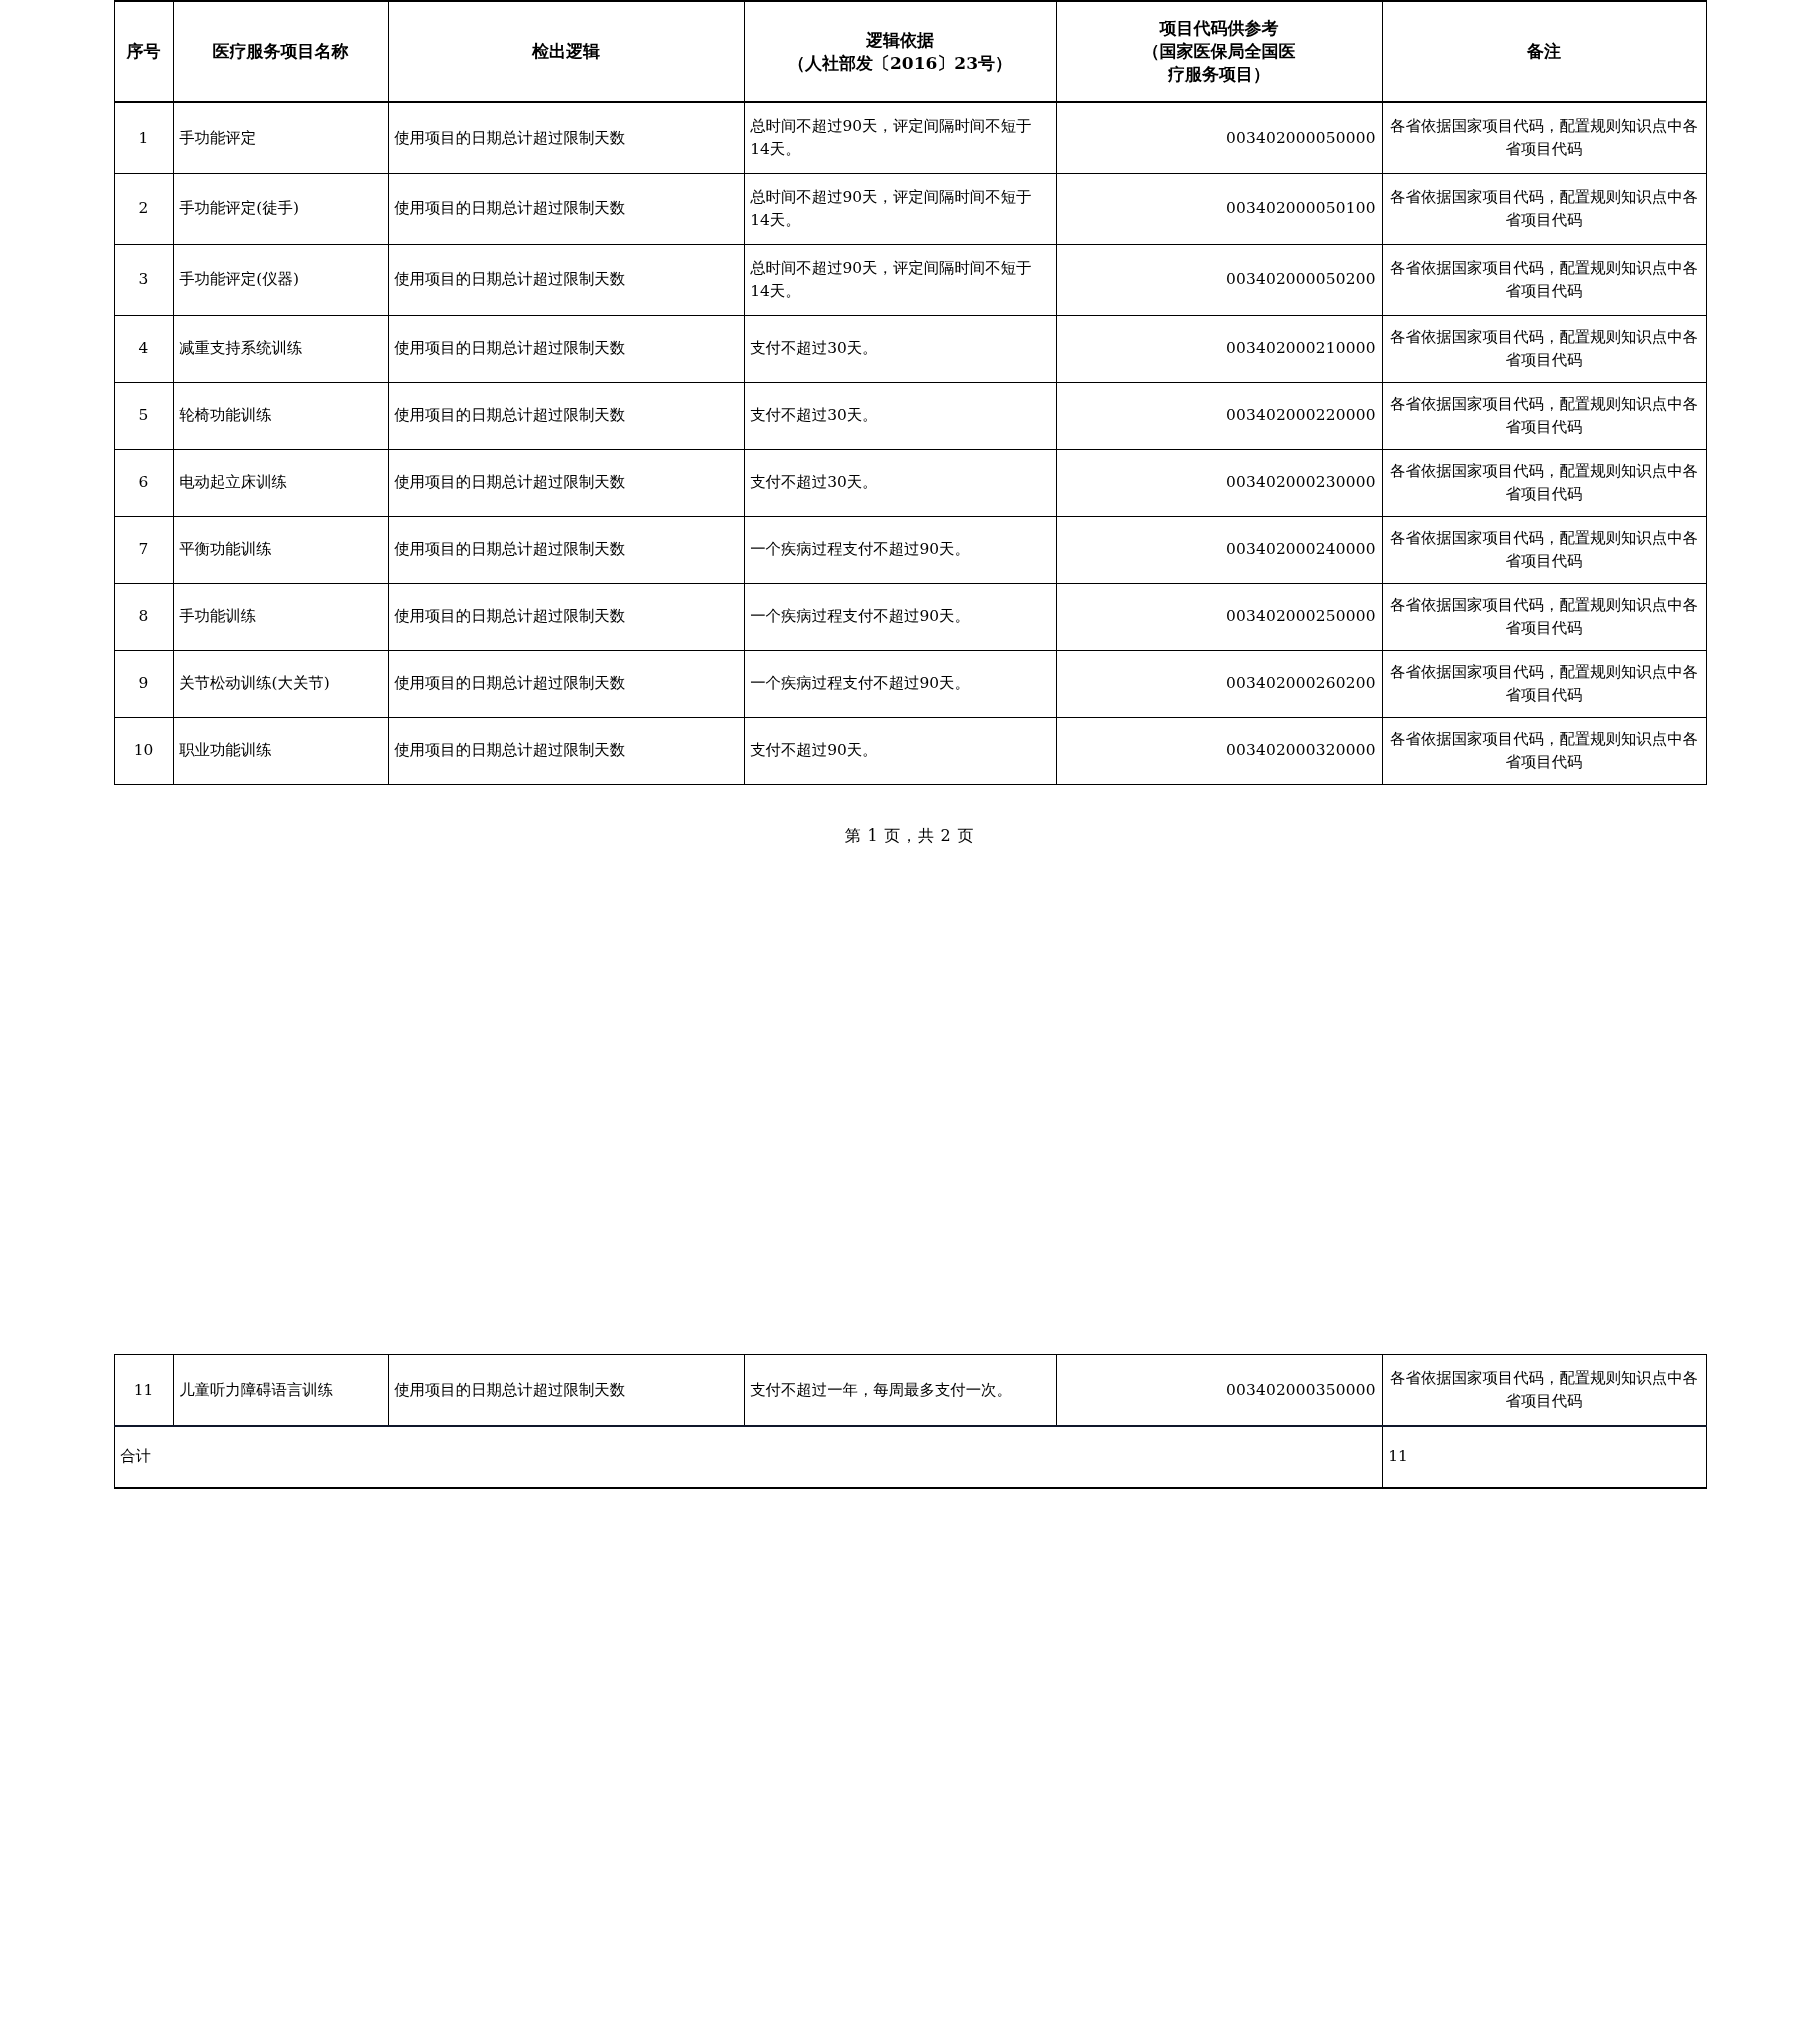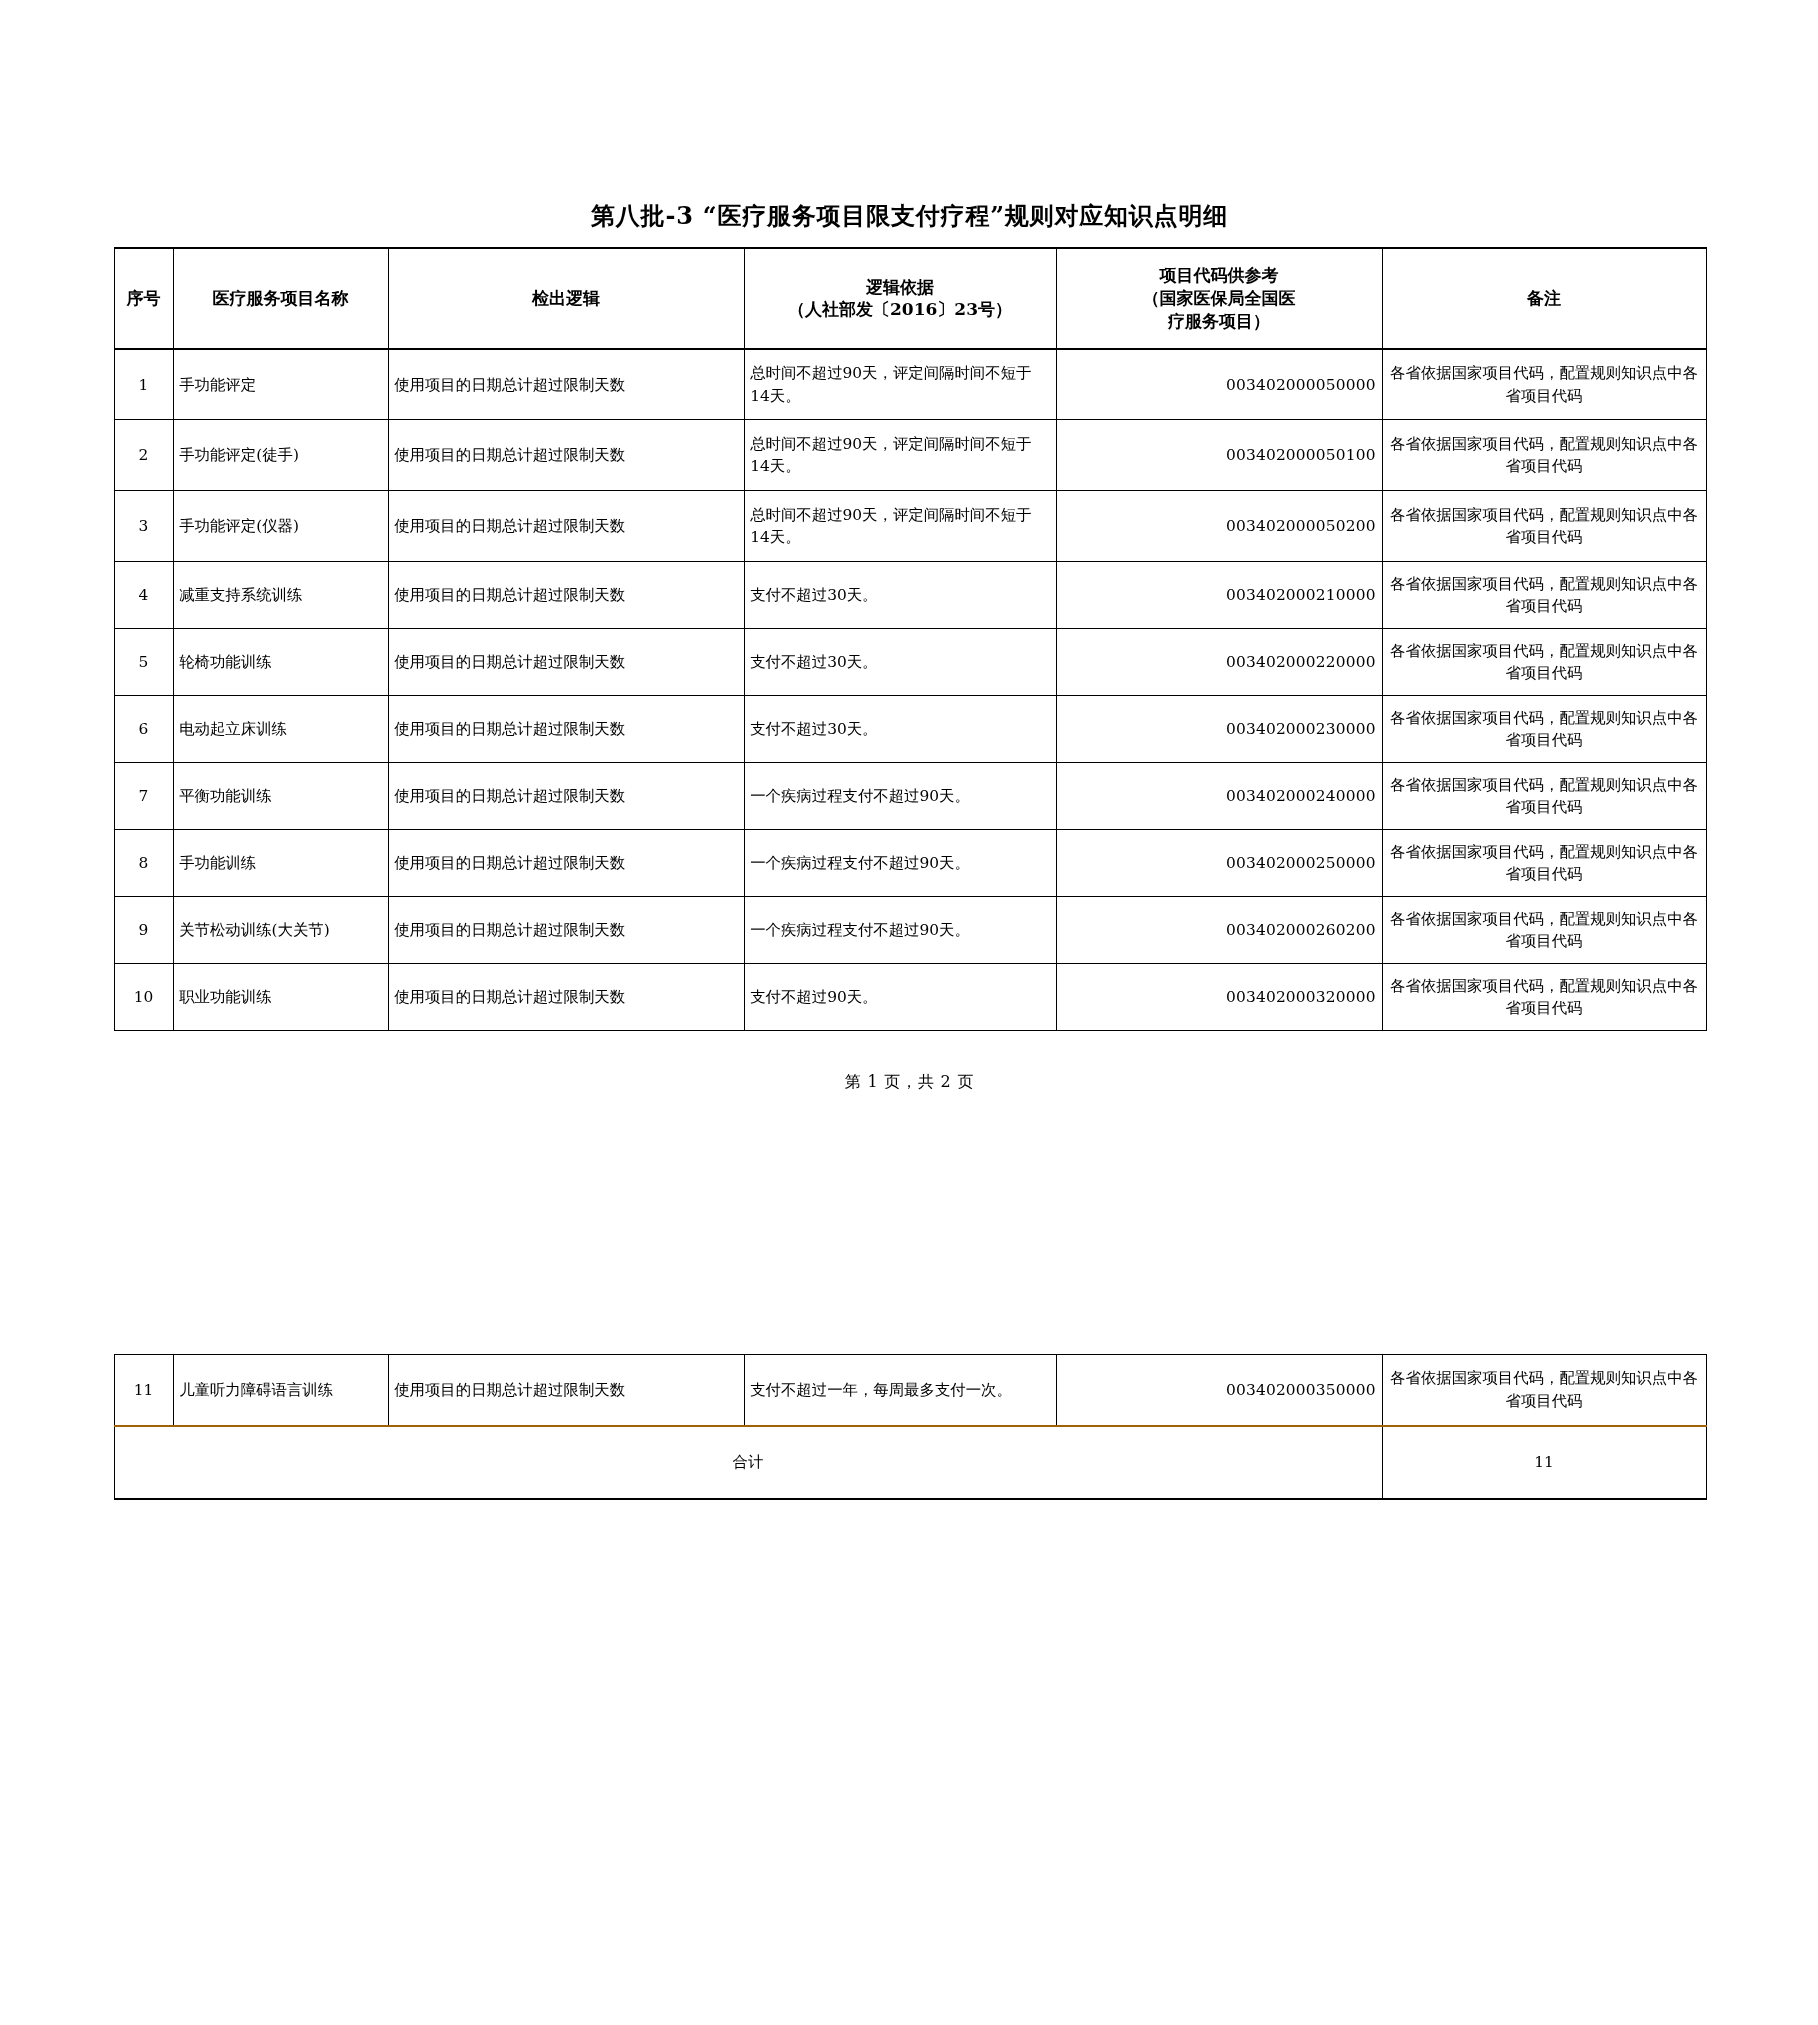--- a/index.html
+++ b/index.html
@@ -87,23 +87,23 @@
 
   tbody tr.data-row td { border-top: 1.6px solid #000; border-bottom: 1.6px solid #000; }
   tbody tr.data-row td.seq,
   tbody tr.data-row td.name,
   tbody tr.data-row td.logic,
   tbody tr.data-row td.basis,
   tbody tr.data-row td.code,
   tbody tr.data-row td.note { border-left: 0.8px solid #000; border-right: 0.8px solid #000; }
 
   tr.total-row td {
-    text-align: center;
-    height: 73px;
-    border-top: 2px solid #a16207;
+    text-align: left;
+    height: 62px;
+    border-top: 2px solid #0f172a;
     border-bottom: 2px solid #000;
   }
 
   .page-footer {
     text-align: center;
     font-size: 16px;
     padding-top: 41px;
     letter-spacing: 0.8px;
   }
 
@@ -120,21 +120,20 @@
   #sheet-two .table-wrap { padding-top: 1px; }
   #sheet-two .page-footer { padding-top: 608px; }
 </style>
 </head>
 <body>
 
 <div class="page">
 
   <section class="sheet" id="sheet-one">
 
-    <h1 class="doc-title">第八批-3  “医疗服务项目限支付疗程”规则对应知识点明细</h1>
 
     <div class="table-wrap">
       <table class="grid">
         <colgroup>
           <col class="c-seq">
             <col class="c-name">
             <col class="c-logic">
           <col class="c-basis">
             <col class="c-code">
             <col class="c-note">

